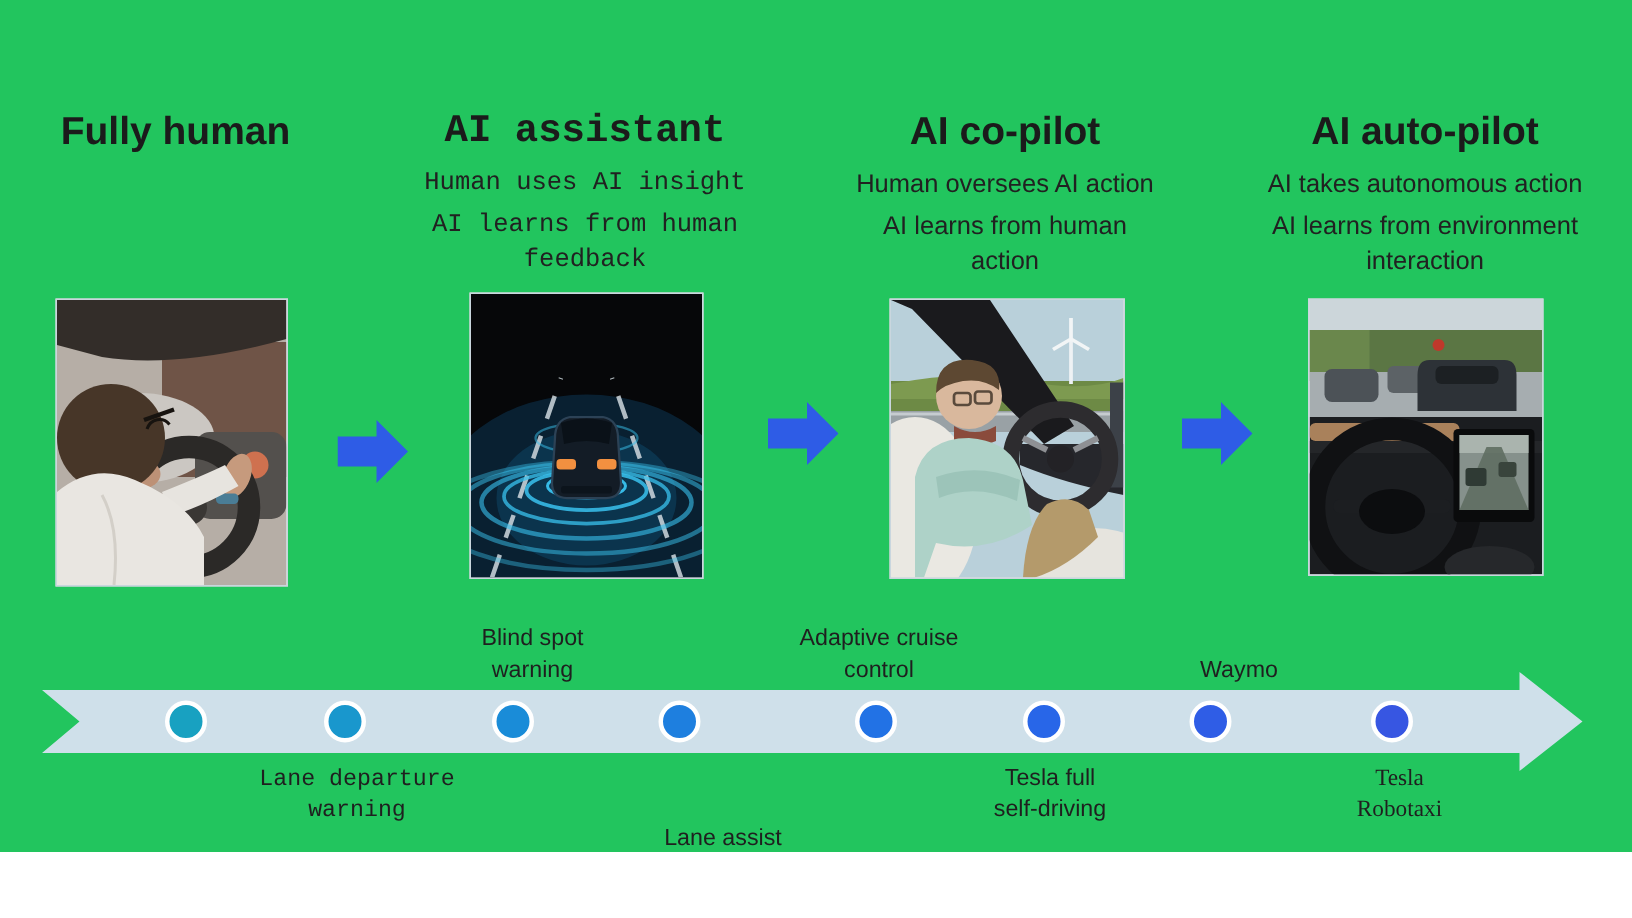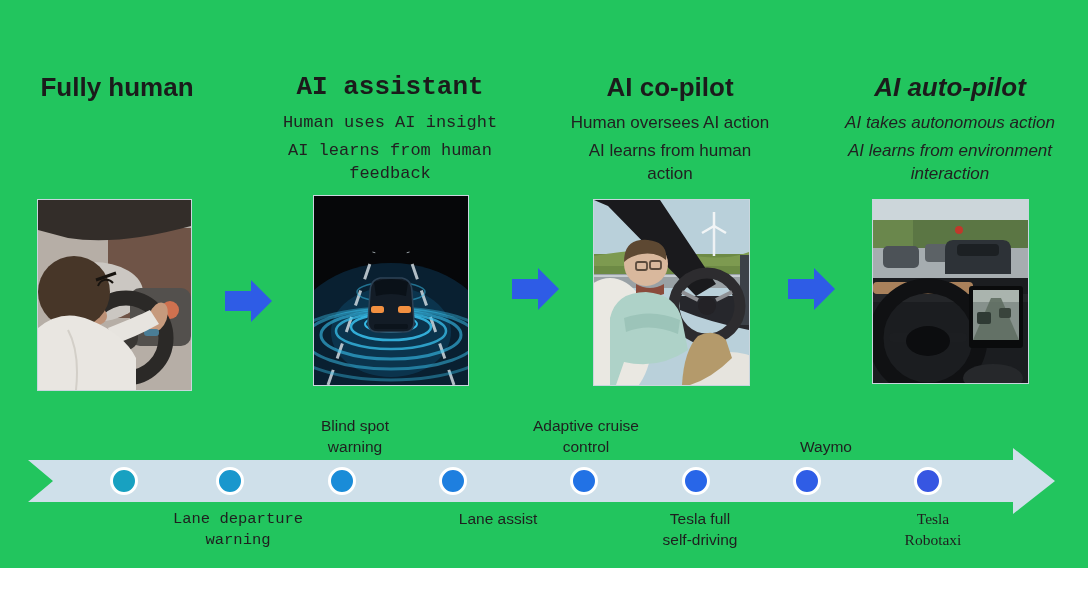--- a/index.html
+++ b/index.html
@@ -117,21 +117,21 @@
         <path d="M30,62 Q30,38 54,40 Q74,42 72,60 Q62,52 48,54 Q36,56 30,62 Z" fill="#5d4832"></path>
         <rect x="42" y="62" width="11" height="8" rx="2" fill="none" stroke="#5a4a3c" stroke-width="1.8"></rect>
         <rect x="56" y="61" width="11" height="8" rx="2" fill="none" stroke="#5a4a3c" stroke-width="1.8"></rect>
         <path d="M42,84 Q56,92 70,84 L70,94 Q56,100 42,94 Z" fill="#8a4b3c"></path>
         <path d="M16,185 V118 Q22,92 52,92 Q82,94 88,120 L94,150 Q64,170 30,162 L22,185 Z" fill="#aed2c8"></path>
         <path d="M30,118 Q58,108 86,120 L84,134 Q56,122 32,132 Z" fill="#9cc4b9"></path>
       </svg>
     </div>
   </section>
 
-  <section class="stage" style="left:830px;width:240px;font-style:italic;">
+  <section class="stage" style="left:830px;width:240px;">
     <h2 class="stage-title">AI auto-pilot</h2>
     <p class="para">AI takes autonomous action</p>
     <p class="para">AI learns from environment
 interaction</p>
     <div class="photo" style="left:42px;top:127px;width:155px;height:183px;">
       <svg width="155" height="183" viewBox="0 0 155 183">
         <rect width="155" height="183" fill="#ccd6da"></rect>
         <rect y="20" width="155" height="34" fill="#5b7644"></rect>
         <rect x="0" y="20" width="40" height="28" fill="#6a874c"></rect>
         <rect y="48" width="155" height="32" fill="#a6adb0"></rect>
@@ -174,21 +174,21 @@
     </svg>
 
   <div class="dot" style="left: 110px; top: 62px; background: rgb(24, 161, 193);"></div>
       <div class="dot" style="left: 216px; top: 62px; background: rgb(25, 151, 205);"></div>
       <div class="milestone-label below" style="left: 238px; font-family: Liberation Mono, monospace;">Lane departure
 warning</div>
       <div class="dot" style="left: 328px; top: 62px; background: rgb(26, 140, 216);"></div>
       <div class="milestone-label above" style="left: 355px;">Blind spot
 warning</div>
       <div class="dot" style="left: 439px; top: 62px; background: rgb(30, 127, 223);"></div>
-      <div class="milestone-label below" style="left: 498px;">Lane assist</div>
+      <div class="milestone-label below" style="left: 482px; margin-top: 40px;">Lane assist</div>
       <div class="dot" style="left: 570px; top: 62px; background: rgb(34, 114, 229);"></div>
       <div class="milestone-label above" style="left: 586px;">Adaptive cruise
 control</div>
       <div class="dot" style="left: 682px; top: 62px; background: rgb(40, 102, 232);"></div>
       <div class="milestone-label below" style="left: 700px;">Tesla full
 self-driving</div>
       <div class="dot" style="left: 793px; top: 62px; background: rgb(47, 93, 230);"></div>
       <div class="milestone-label above" style="left: 826px;">Waymo</div>
       <div class="dot" style="left: 914px; top: 62px; background: rgb(55, 86, 226);"></div>
       <div class="milestone-label below" style="left: 933px; font-family: Liberation Serif, serif;">Tesla

